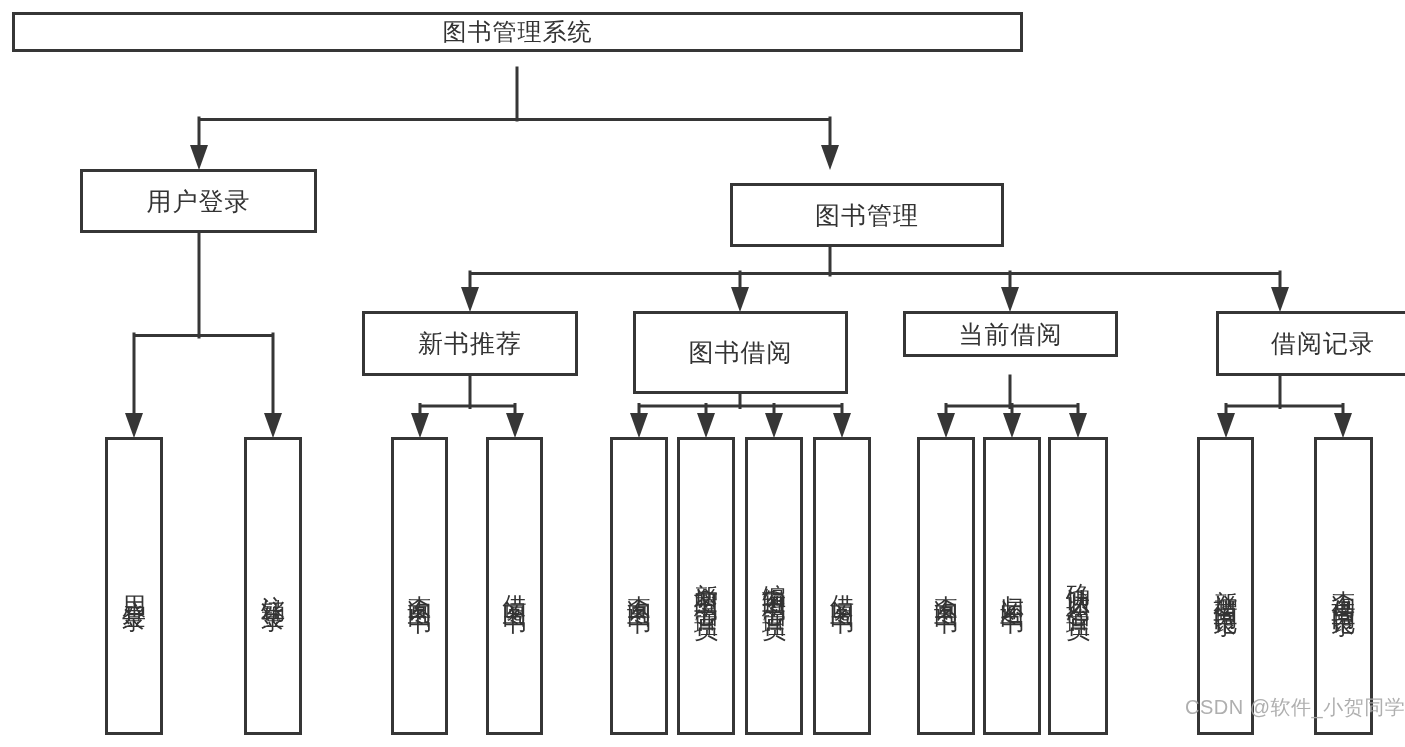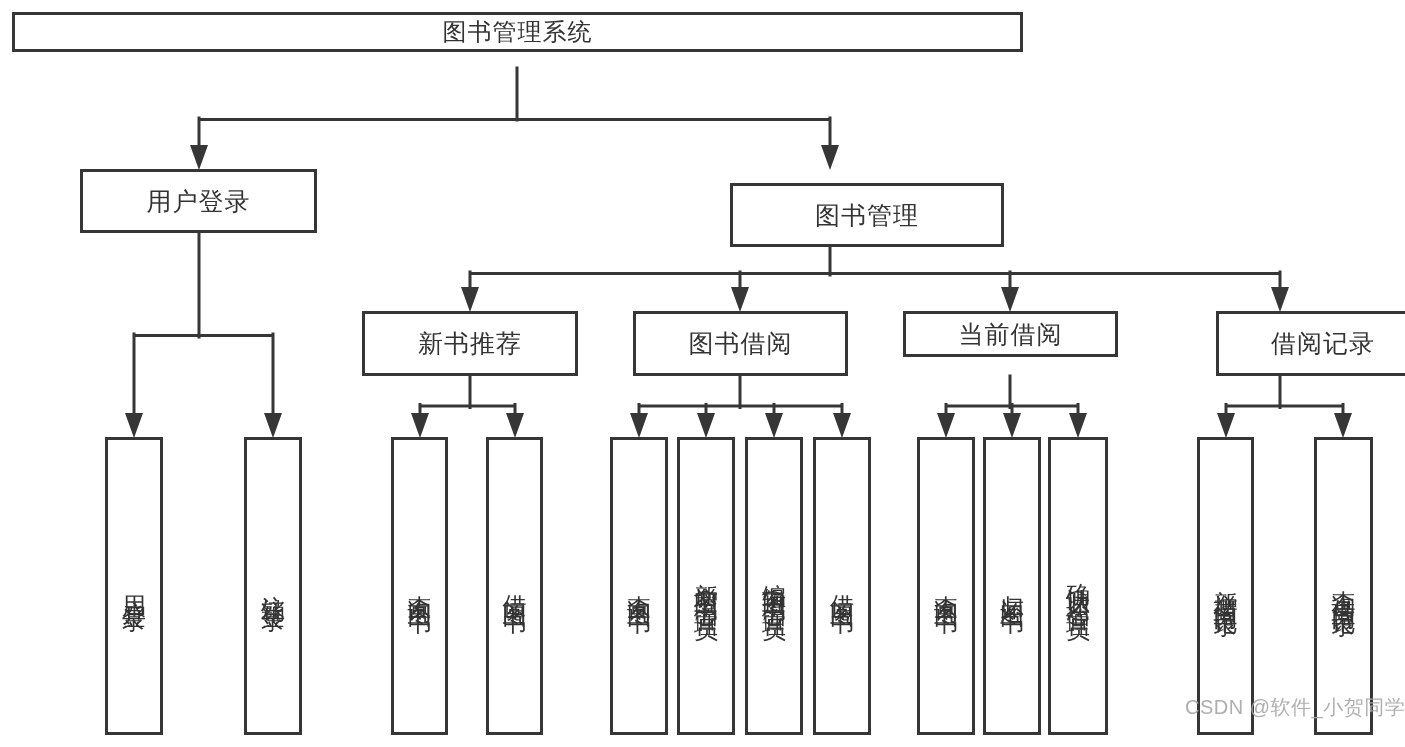--- a/index.html
+++ b/index.html
@@ -8,21 +8,21 @@
   #wires{position:absolute;left:0;top:0;z-index:1;}
   .box{position:absolute;box-sizing:border-box;background:#ffffff;border:3px solid #363636;
        color:#333333;display:flex;align-items:center;justify-content:center;z-index:2;}
   .h{font-size:25px;letter-spacing:1px;white-space:nowrap;}
   .v{writing-mode:vertical-rl;text-orientation:mixed;font-size:24px;letter-spacing:5px;line-height:1;
      top:437px;height:298px;}
   #root-box{left:12px;top:12px;width:1011px;height:40px;font-size:24px;}
   #login-box{left:80px;top:169px;width:237px;height:64px;}
   #mgmt-box{left:713px;top:183px;width:274px;height:64px;margin-left:17px;}
   #l3-nb{left:362px;top:311px;width:216px;height:65px;}
-  #l3-bb{left:633px;top:311px;width:215px;height:65px;}
+  #l3-bb{left:633px;top:311px;width:215px;height:83px;}
   #l3-cb{left:903px;top:311px;width:215px;height:46px;}
   #l3-br{left:1172px;top:311px;width:214px;height:65px;margin-left:44px;}
   #lf-1{left:105px;width:58px;}
   #lf-2{left:244px;width:58px;}
   #lf-3{left:391px;width:57px;}
   #lf-4{left:486px;width:57px;}
   #lf-5{left:610px;width:58px;}
   #lf-6{left:677px;width:58px;}
   #lf-7{left:745px;width:58px;}
   #lf-8{left:813px;width:58px;}

